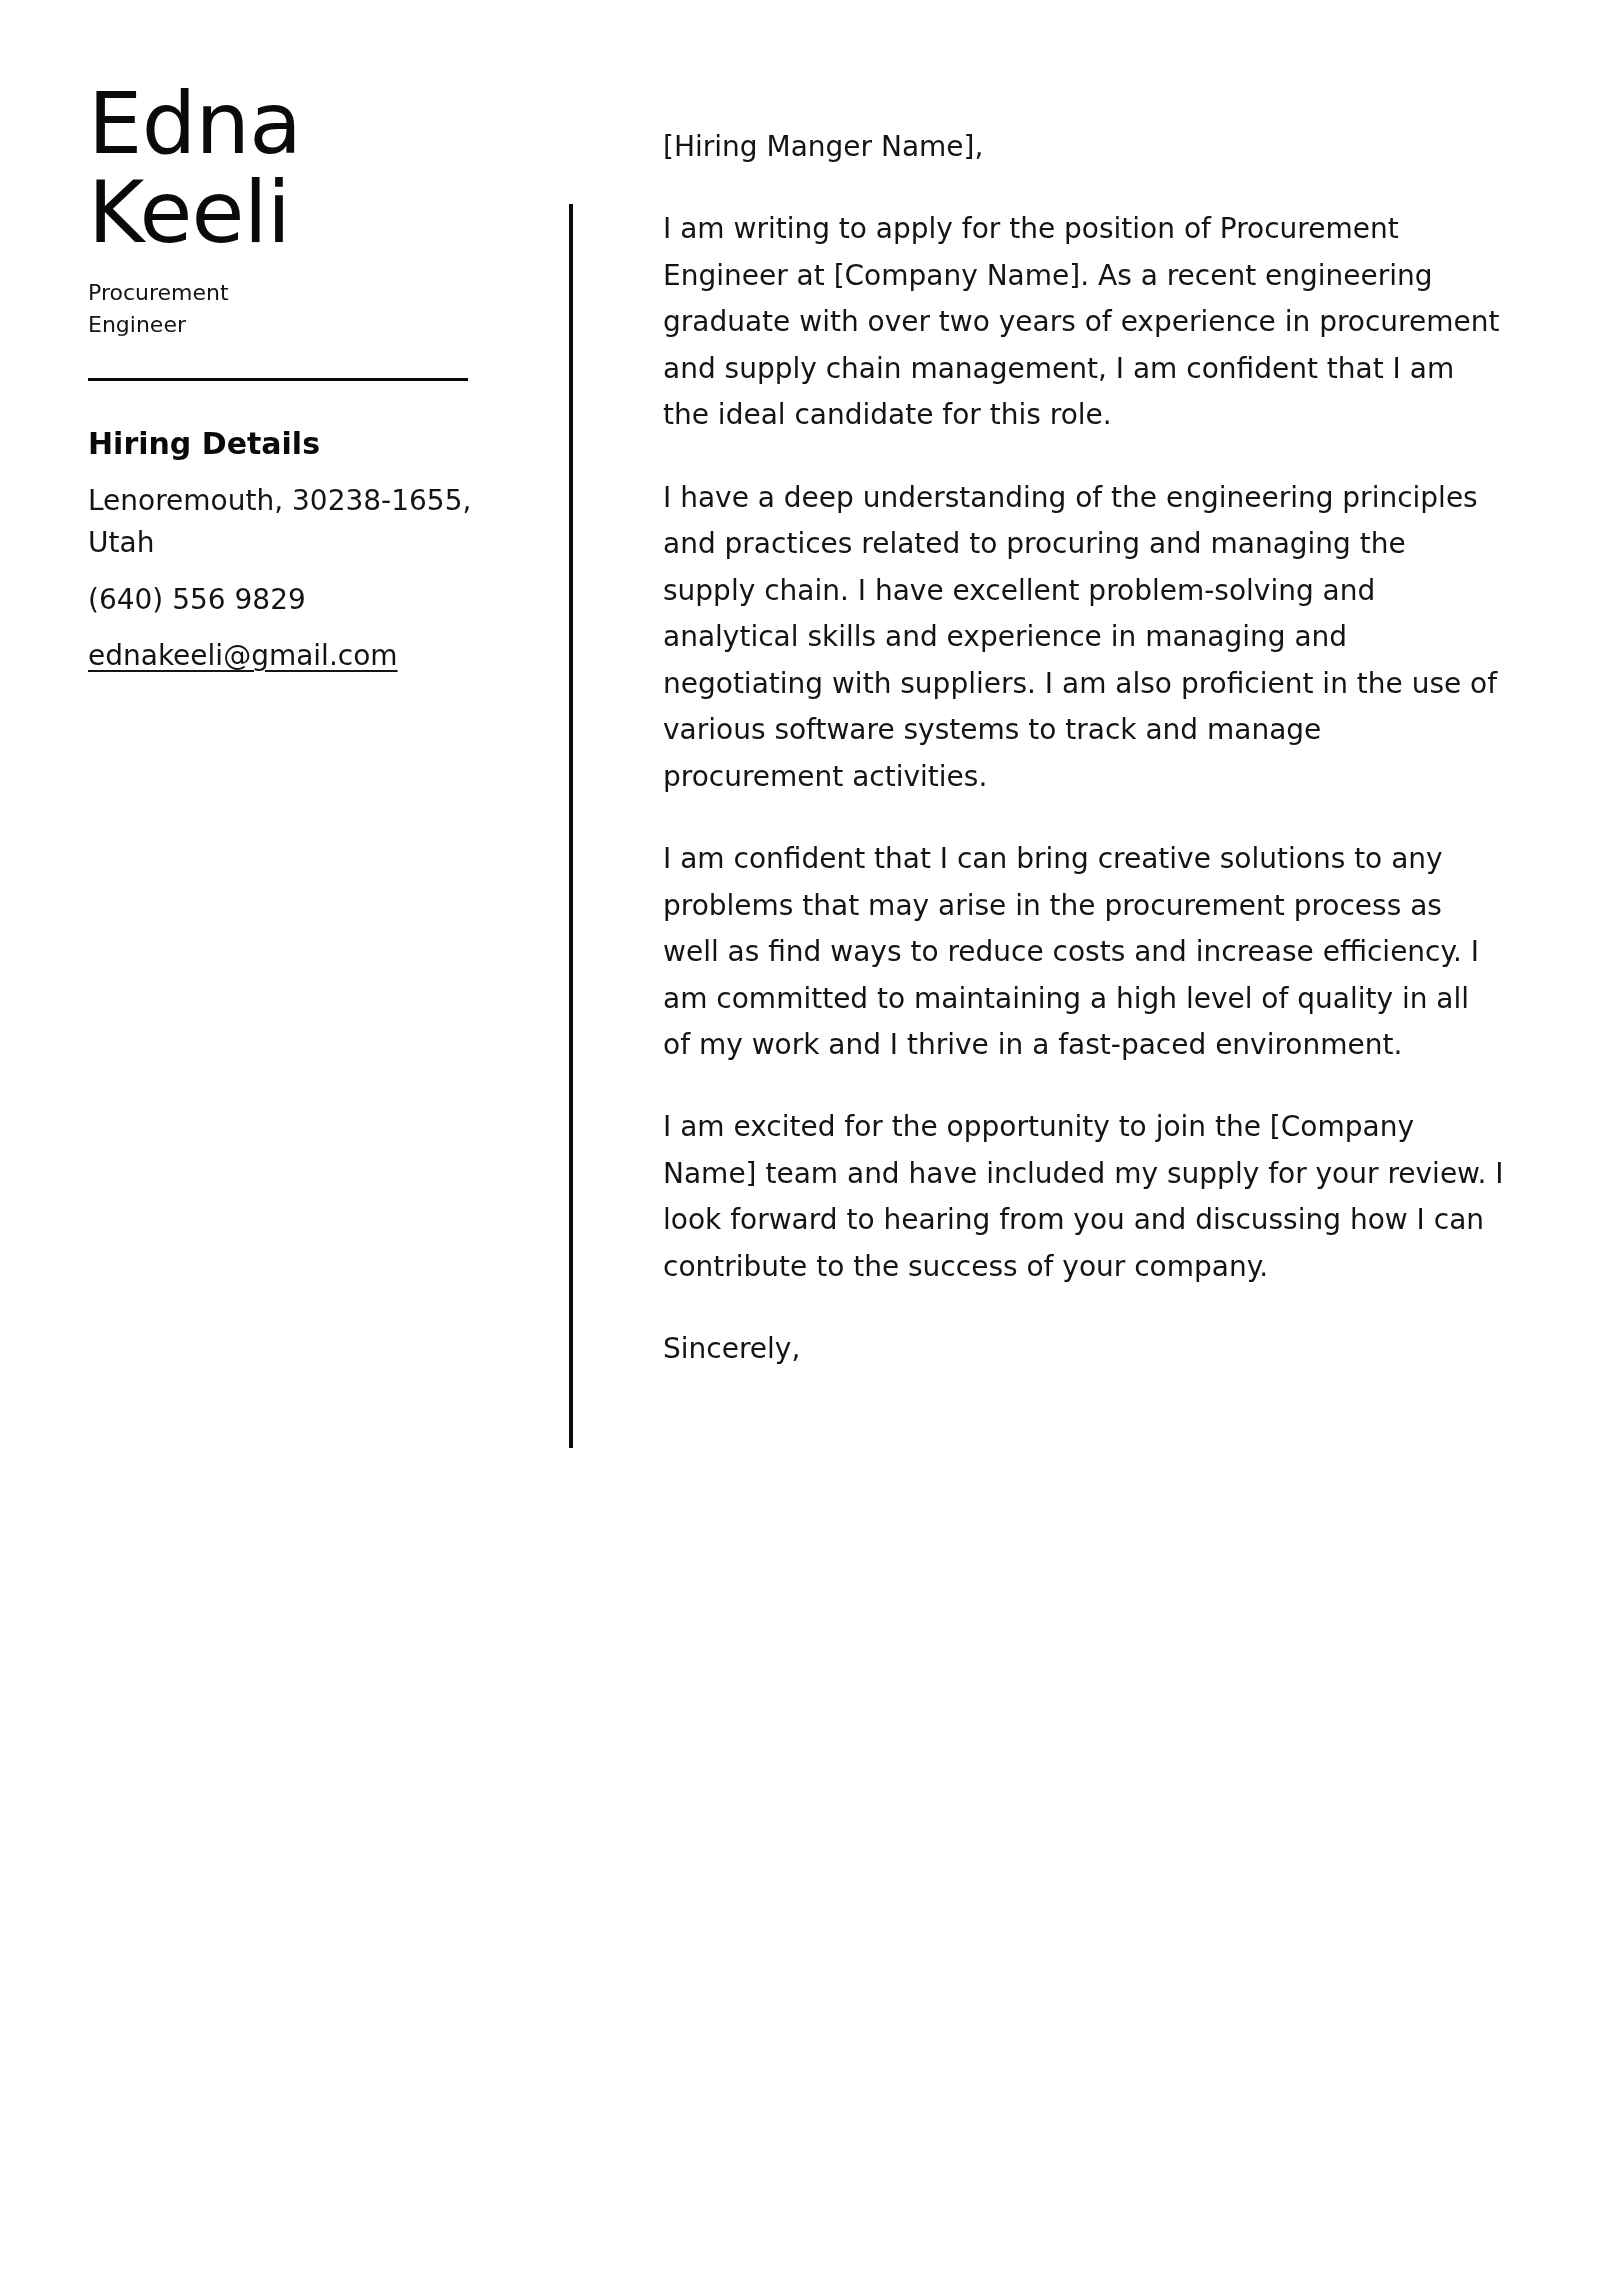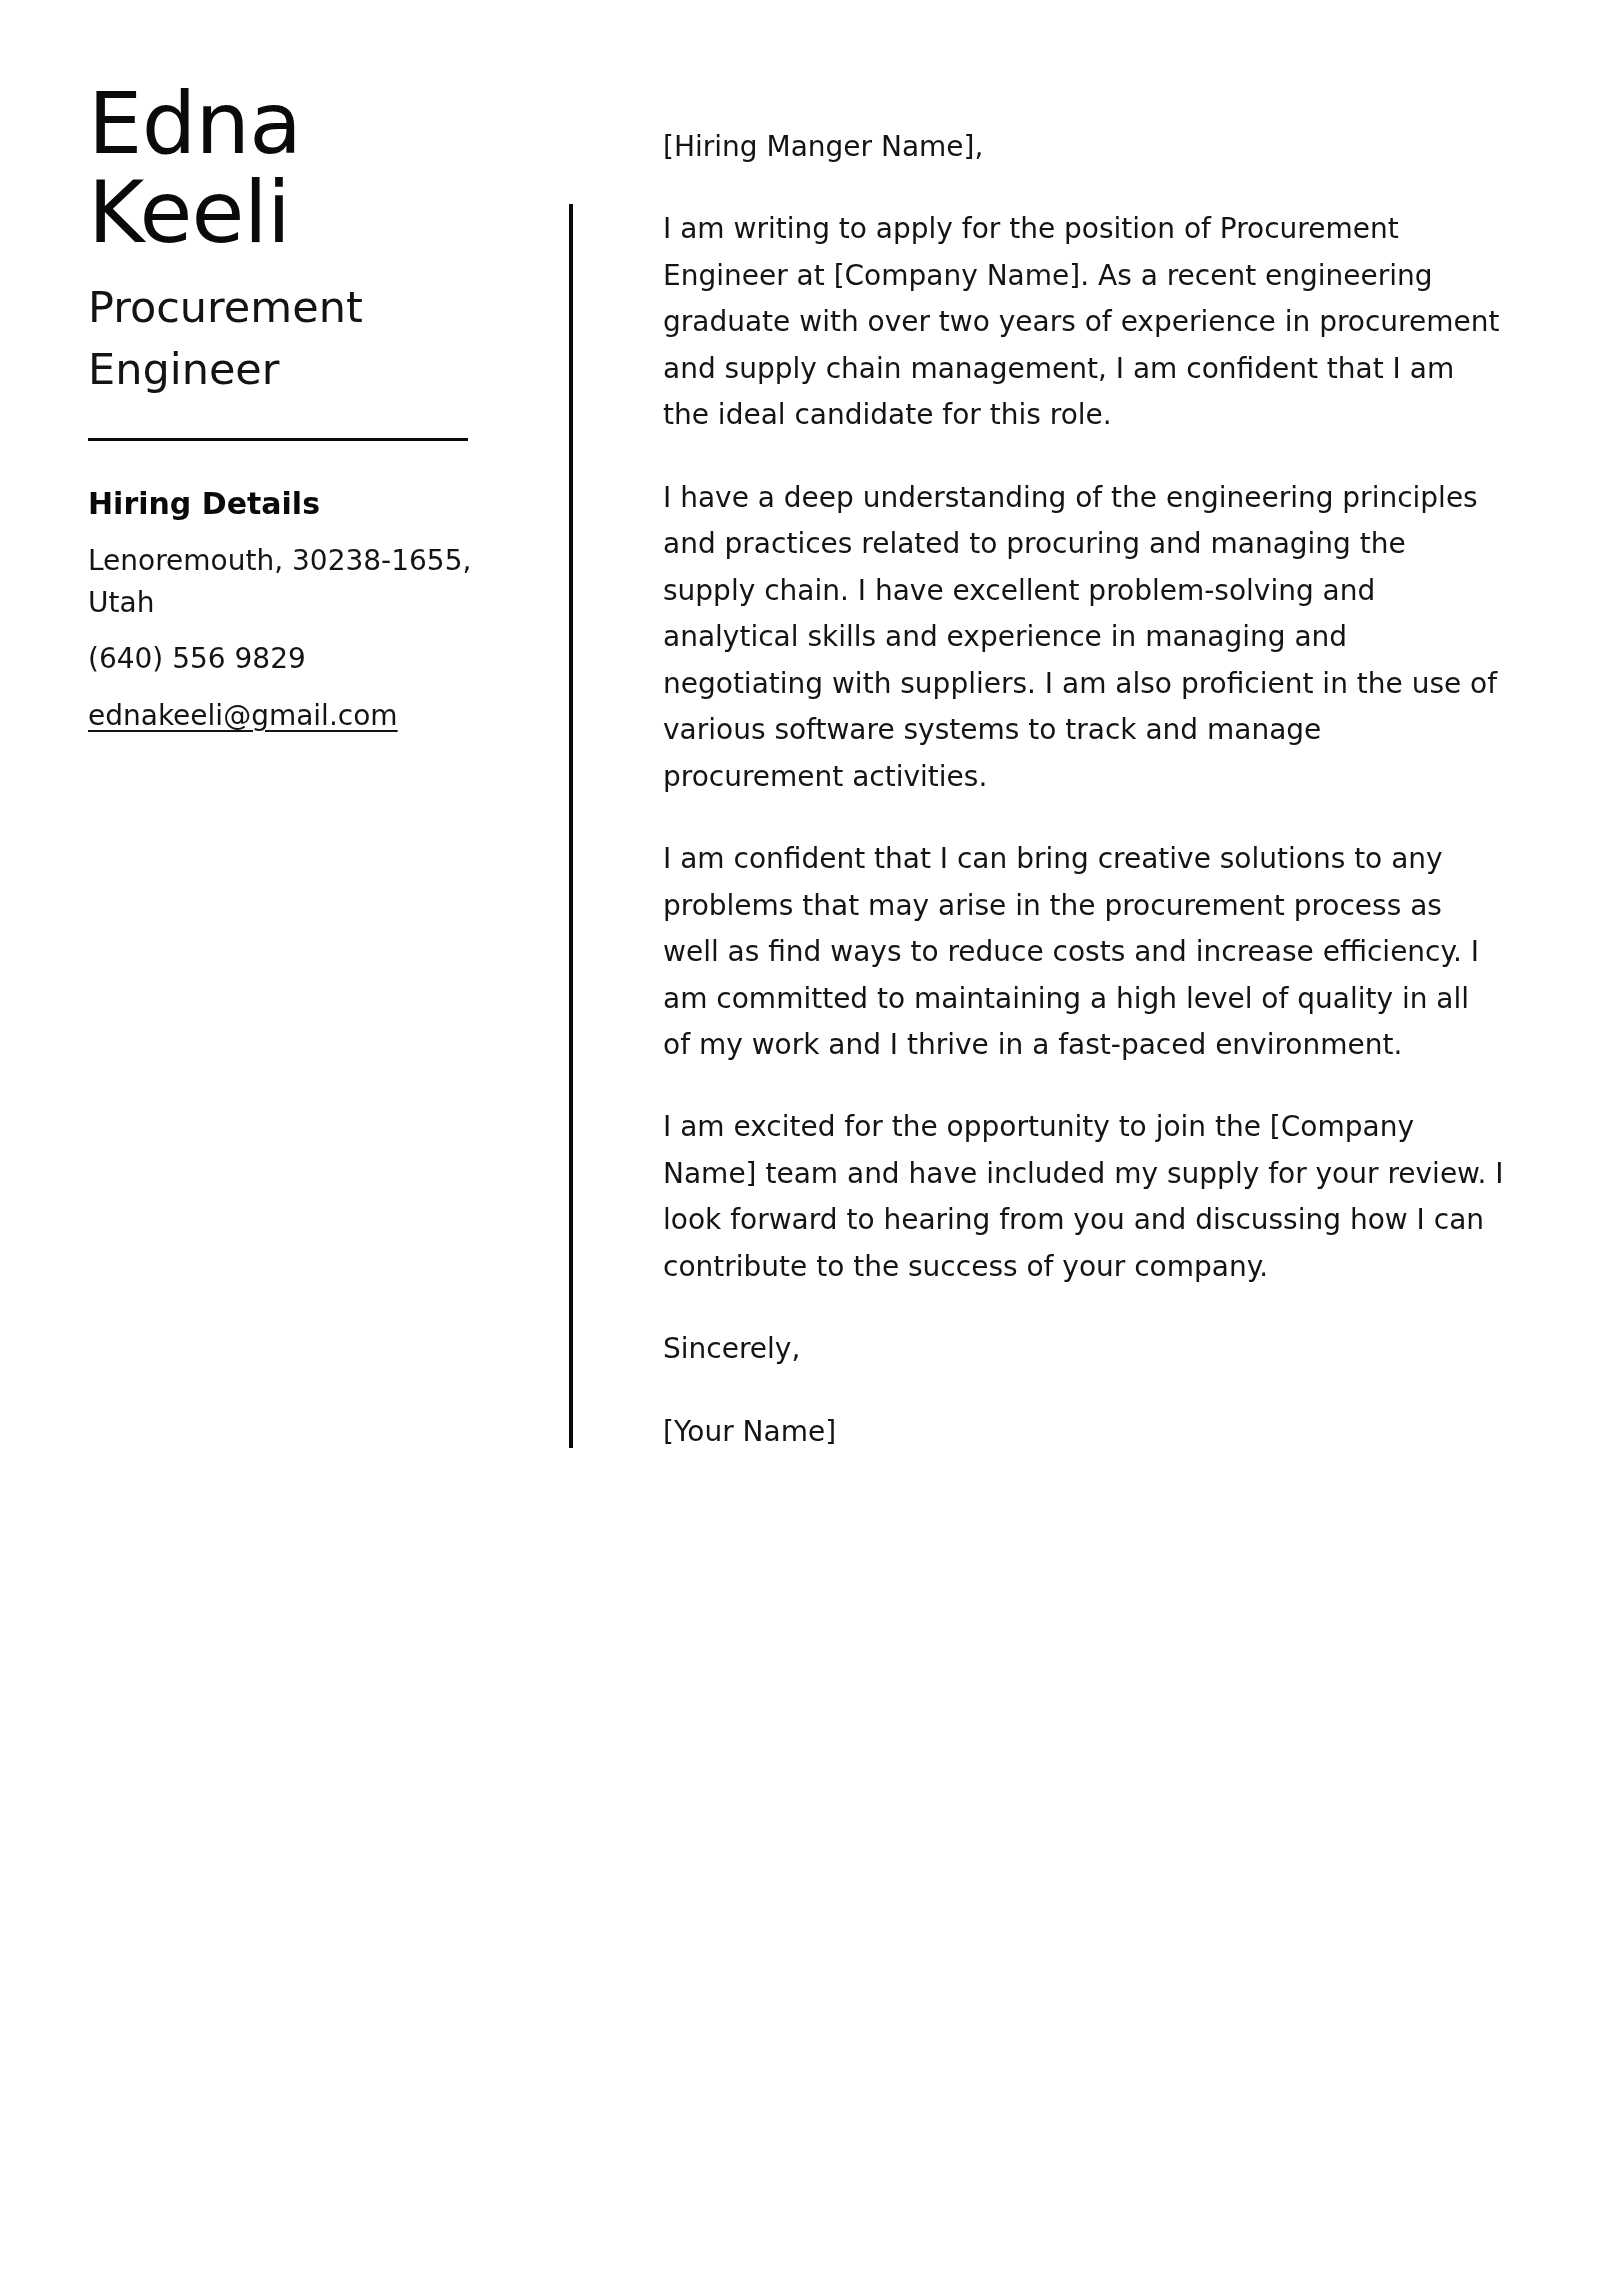--- a/index.html
+++ b/index.html
@@ -38,21 +38,21 @@
     font-size: 86px;
     line-height: 1.04;
     font-weight: 400;
     letter-spacing: -0.7px;
     color: #0a0a0a;
   }
   .candidate-name .name-line { display: block; white-space: nowrap; }
 
   .job-title {
     margin-top: 19.6px;
-    font-size: 43px;
+    font-size: 22px;
     line-height: 1.42;
     font-weight: 400;
     color: #141414;
   }
   .job-title .title-line { display: block; }
 
   .divider-rule {
     margin-top: 38px;
     width: 380px;
     height: 3.3px;
@@ -157,18 +157,17 @@
     <p class="letter-paragraph">I am writing to apply for the position of Procurement Engineer at [Company Name]. As a recent engineering graduate with over two years of experience in procurement and supply chain management, I am confident that I am the ideal candidate for this role.</p>
 
     <p class="letter-paragraph">I have a deep understanding of the engineering principles and practices related to procuring and managing the supply chain. I have excellent problem-solving and analytical skills and experience in managing and negotiating with suppliers. I am also proficient in the use of various software systems to track and manage procurement activities.</p>
 
     <p class="letter-paragraph">I am confident that I can bring creative solutions to any problems that may arise in the procurement process as well as find ways to reduce costs and increase efficiency. I am committed to maintaining a high level of quality in all of my work and I thrive in a fast-paced environment.</p>
 
     <p class="letter-paragraph">I am excited for the opportunity to join the [Company Name] team and have included my supply for your review. I look forward to hearing from you and discussing how I can contribute to the success of your company.</p>
 
     <p class="letter-paragraph closing-line">Sincerely,</p>
 
-    <p class="letter-paragraph signature-line">[Your Name]</p>
 
   </div>
 
 </div>
 
 
 </body></html>

